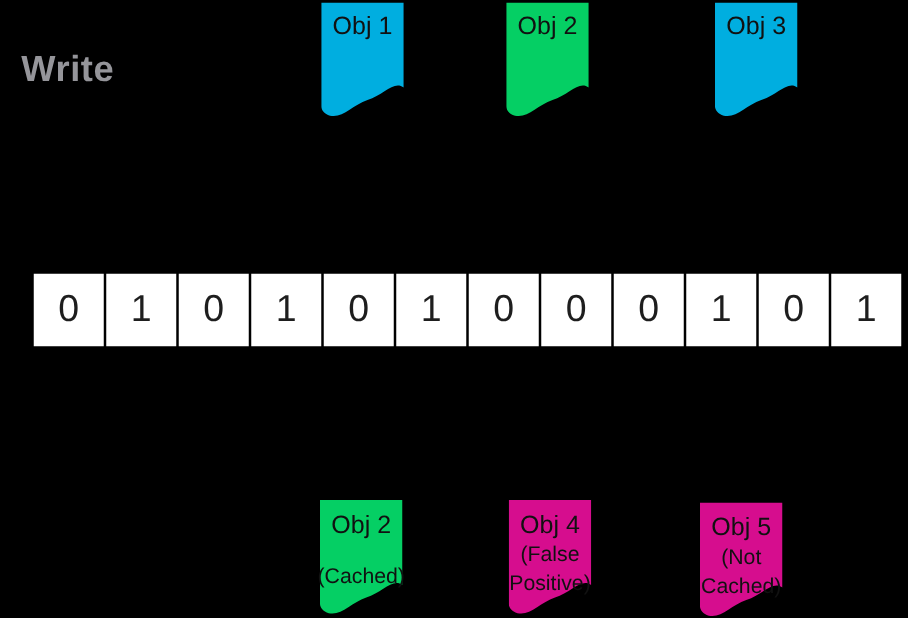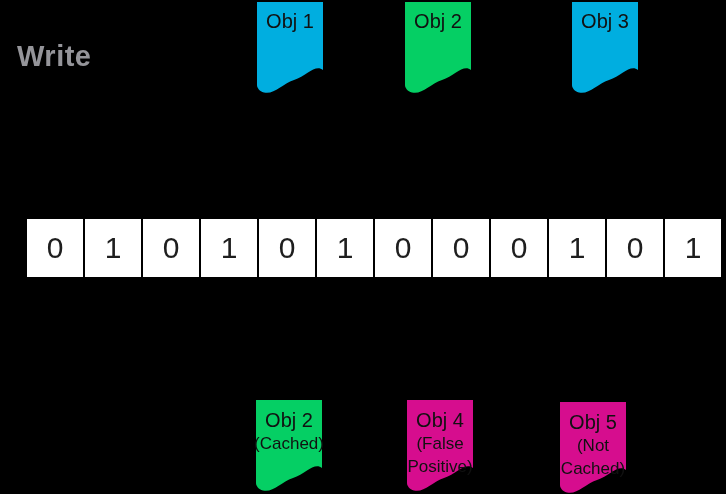--- a/index.html
+++ b/index.html
@@ -110,21 +110,21 @@
       <div class="cell" style="background: rgb(255, 255, 255); color: rgb(30, 30, 30);">0</div>
       <div class="cell" style="background: rgb(255, 255, 255); color: rgb(30, 30, 30);">1</div>
     </div>
 
 
   <div class="flag bottom" style="left:256px; top:400px;">
     <svg viewBox="0 0 66 93" preserveAspectRatio="none">
       <path d="M0,0 H66 V68 C58,62 50,74 37,78 C25,82 17,93 7,90.5 C2.5,89.3 0,86 0,83 Z" style="fill: rgb(5, 207, 100);"></path>
     </svg>
     <div class="flag-label" style="color: rgb(17, 17, 17);">Obj 2</div>
-    <div class="flag-sublabel" style="color: rgb(17, 17, 17);">(Cached)</div>
+    <div class="flag-sublabel" style="color: rgb(17, 17, 17); margin-top: 17px;">(Cached)</div>
   </div>
 
   <div class="flag bottom" style="left:407px; top:400px;padding-left:20px;">
     <svg viewBox="0 0 66 93" preserveAspectRatio="none">
       <path d="M0,0 H66 V68 C58,62 50,74 37,78 C25,82 17,93 7,90.5 C2.5,89.3 0,86 0,83 Z" style="fill: rgb(214, 13, 142);"></path>
     </svg>
     <div class="flag-label" style="color: rgb(17, 17, 17);">Obj 4</div>
     <div class="flag-sublabel" style="color: rgb(17, 17, 17);">(False Positive)</div>
   </div>
 

